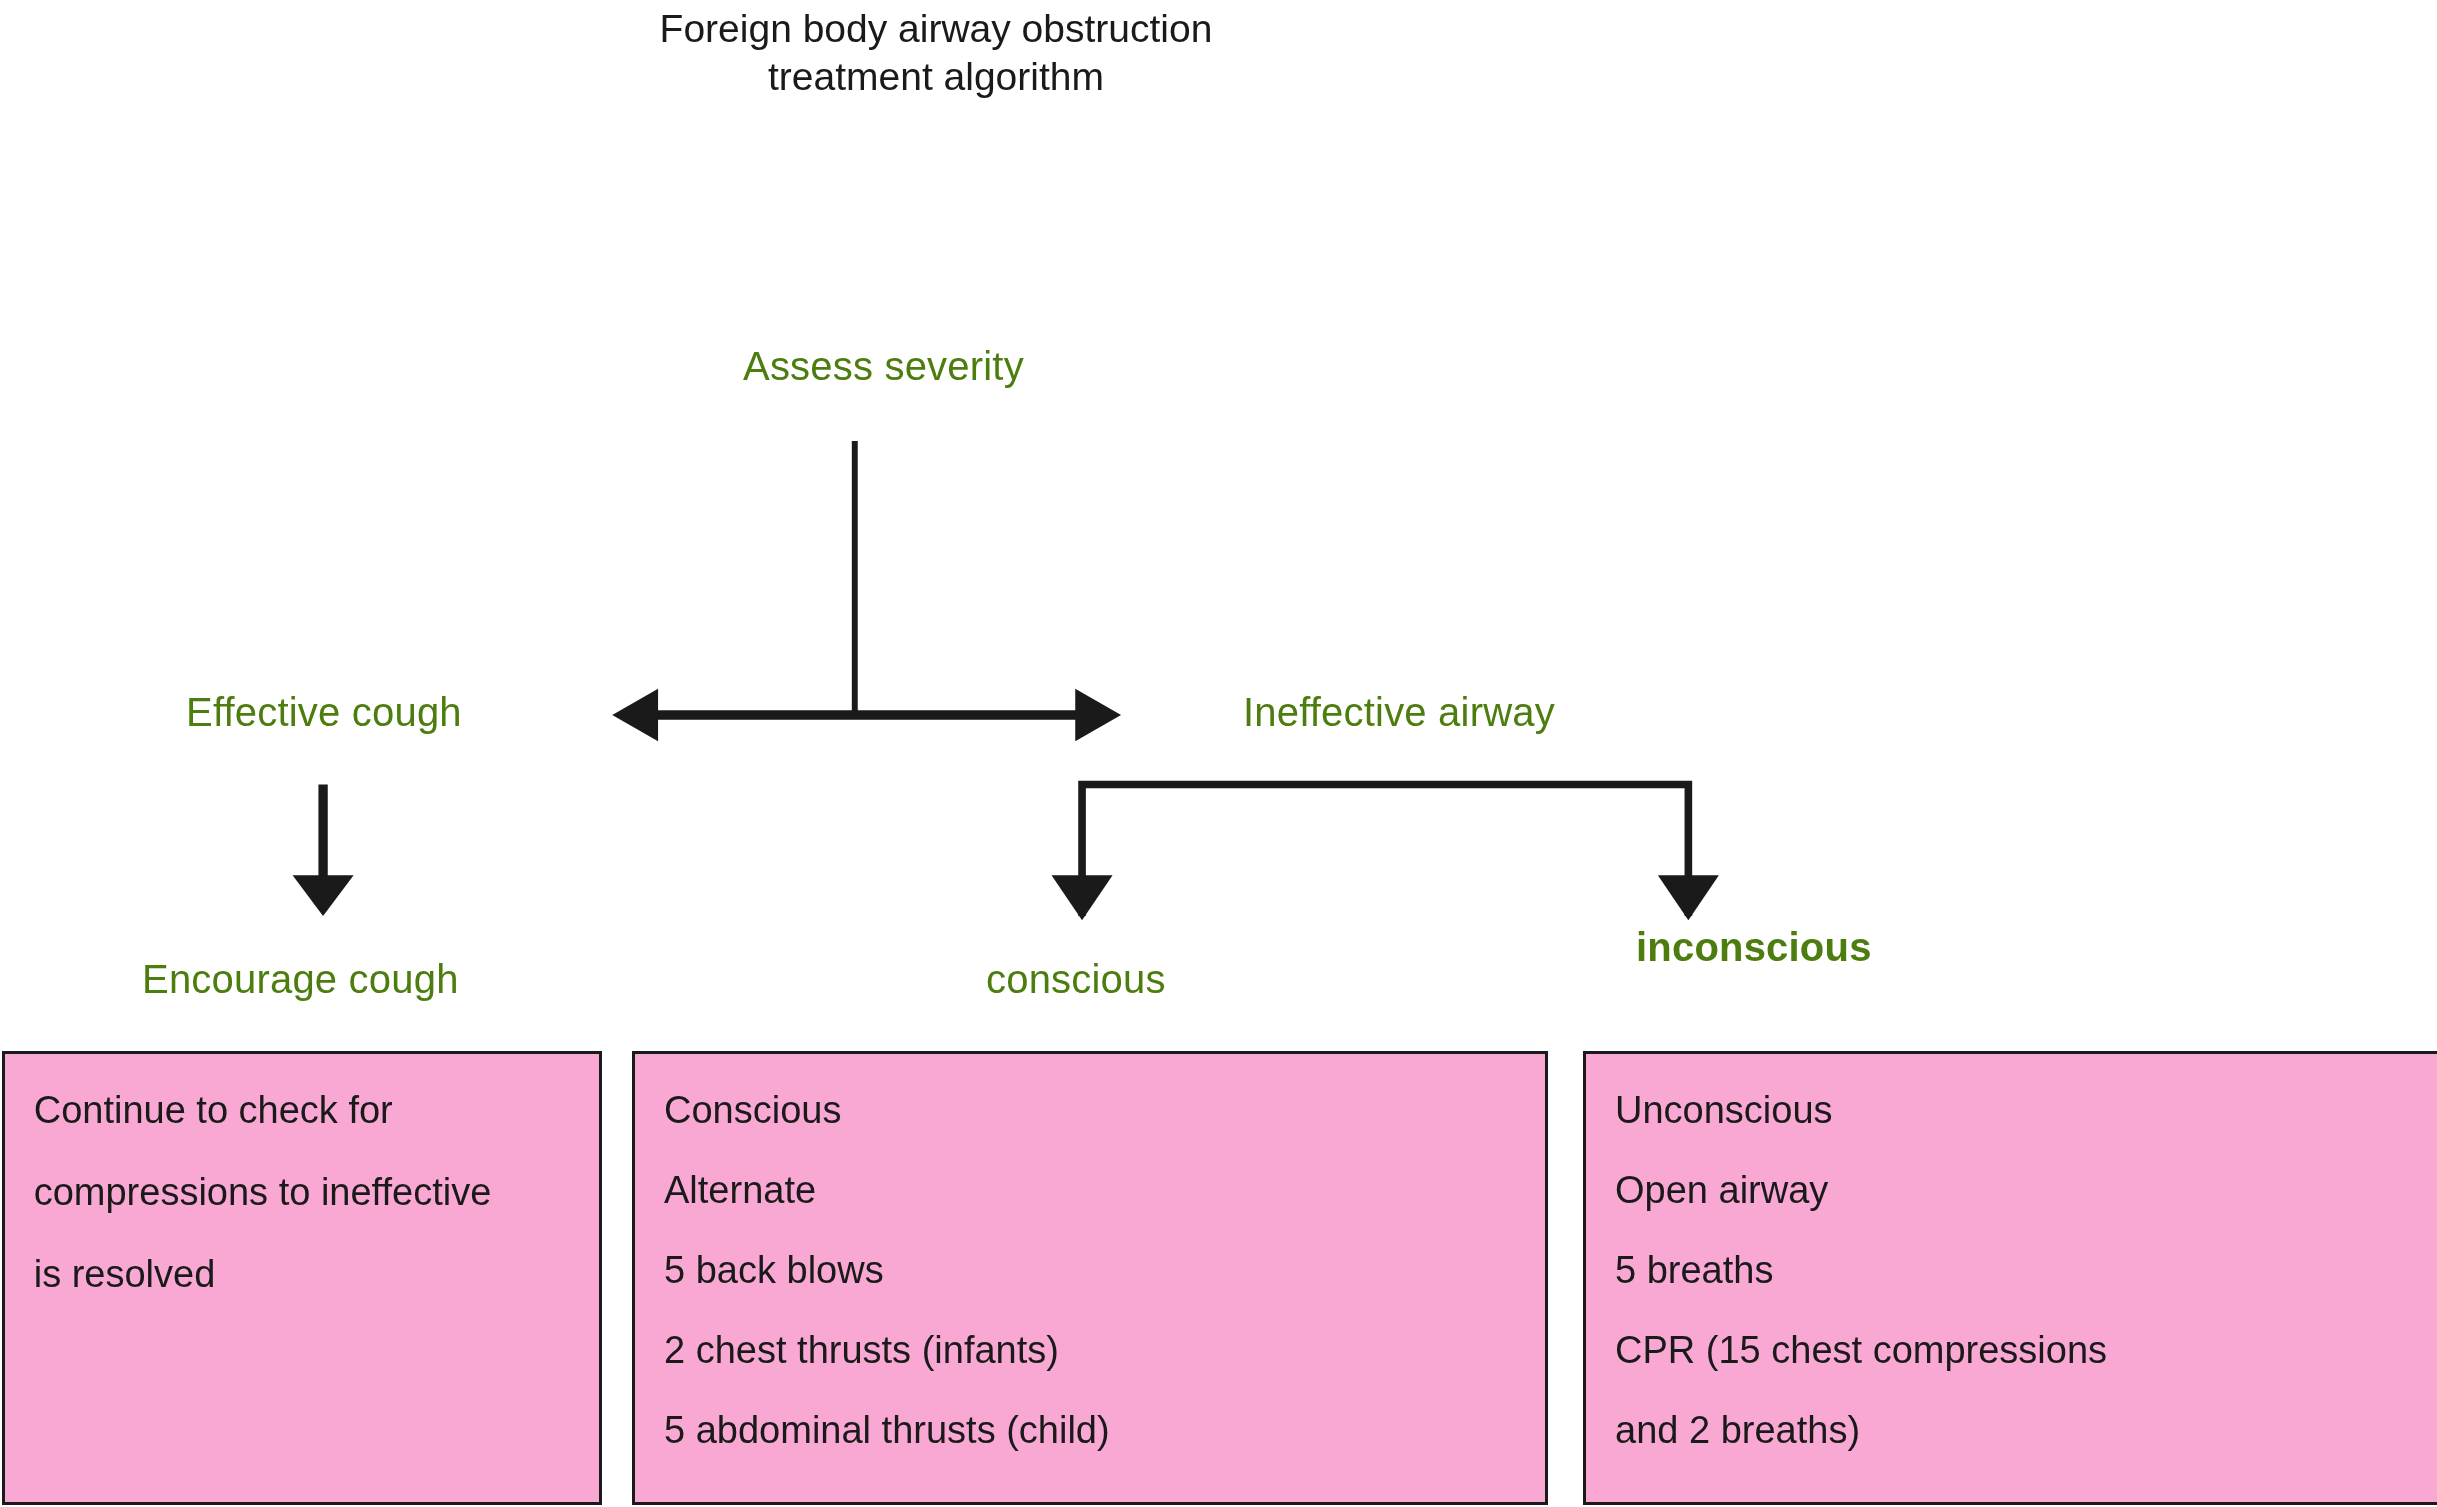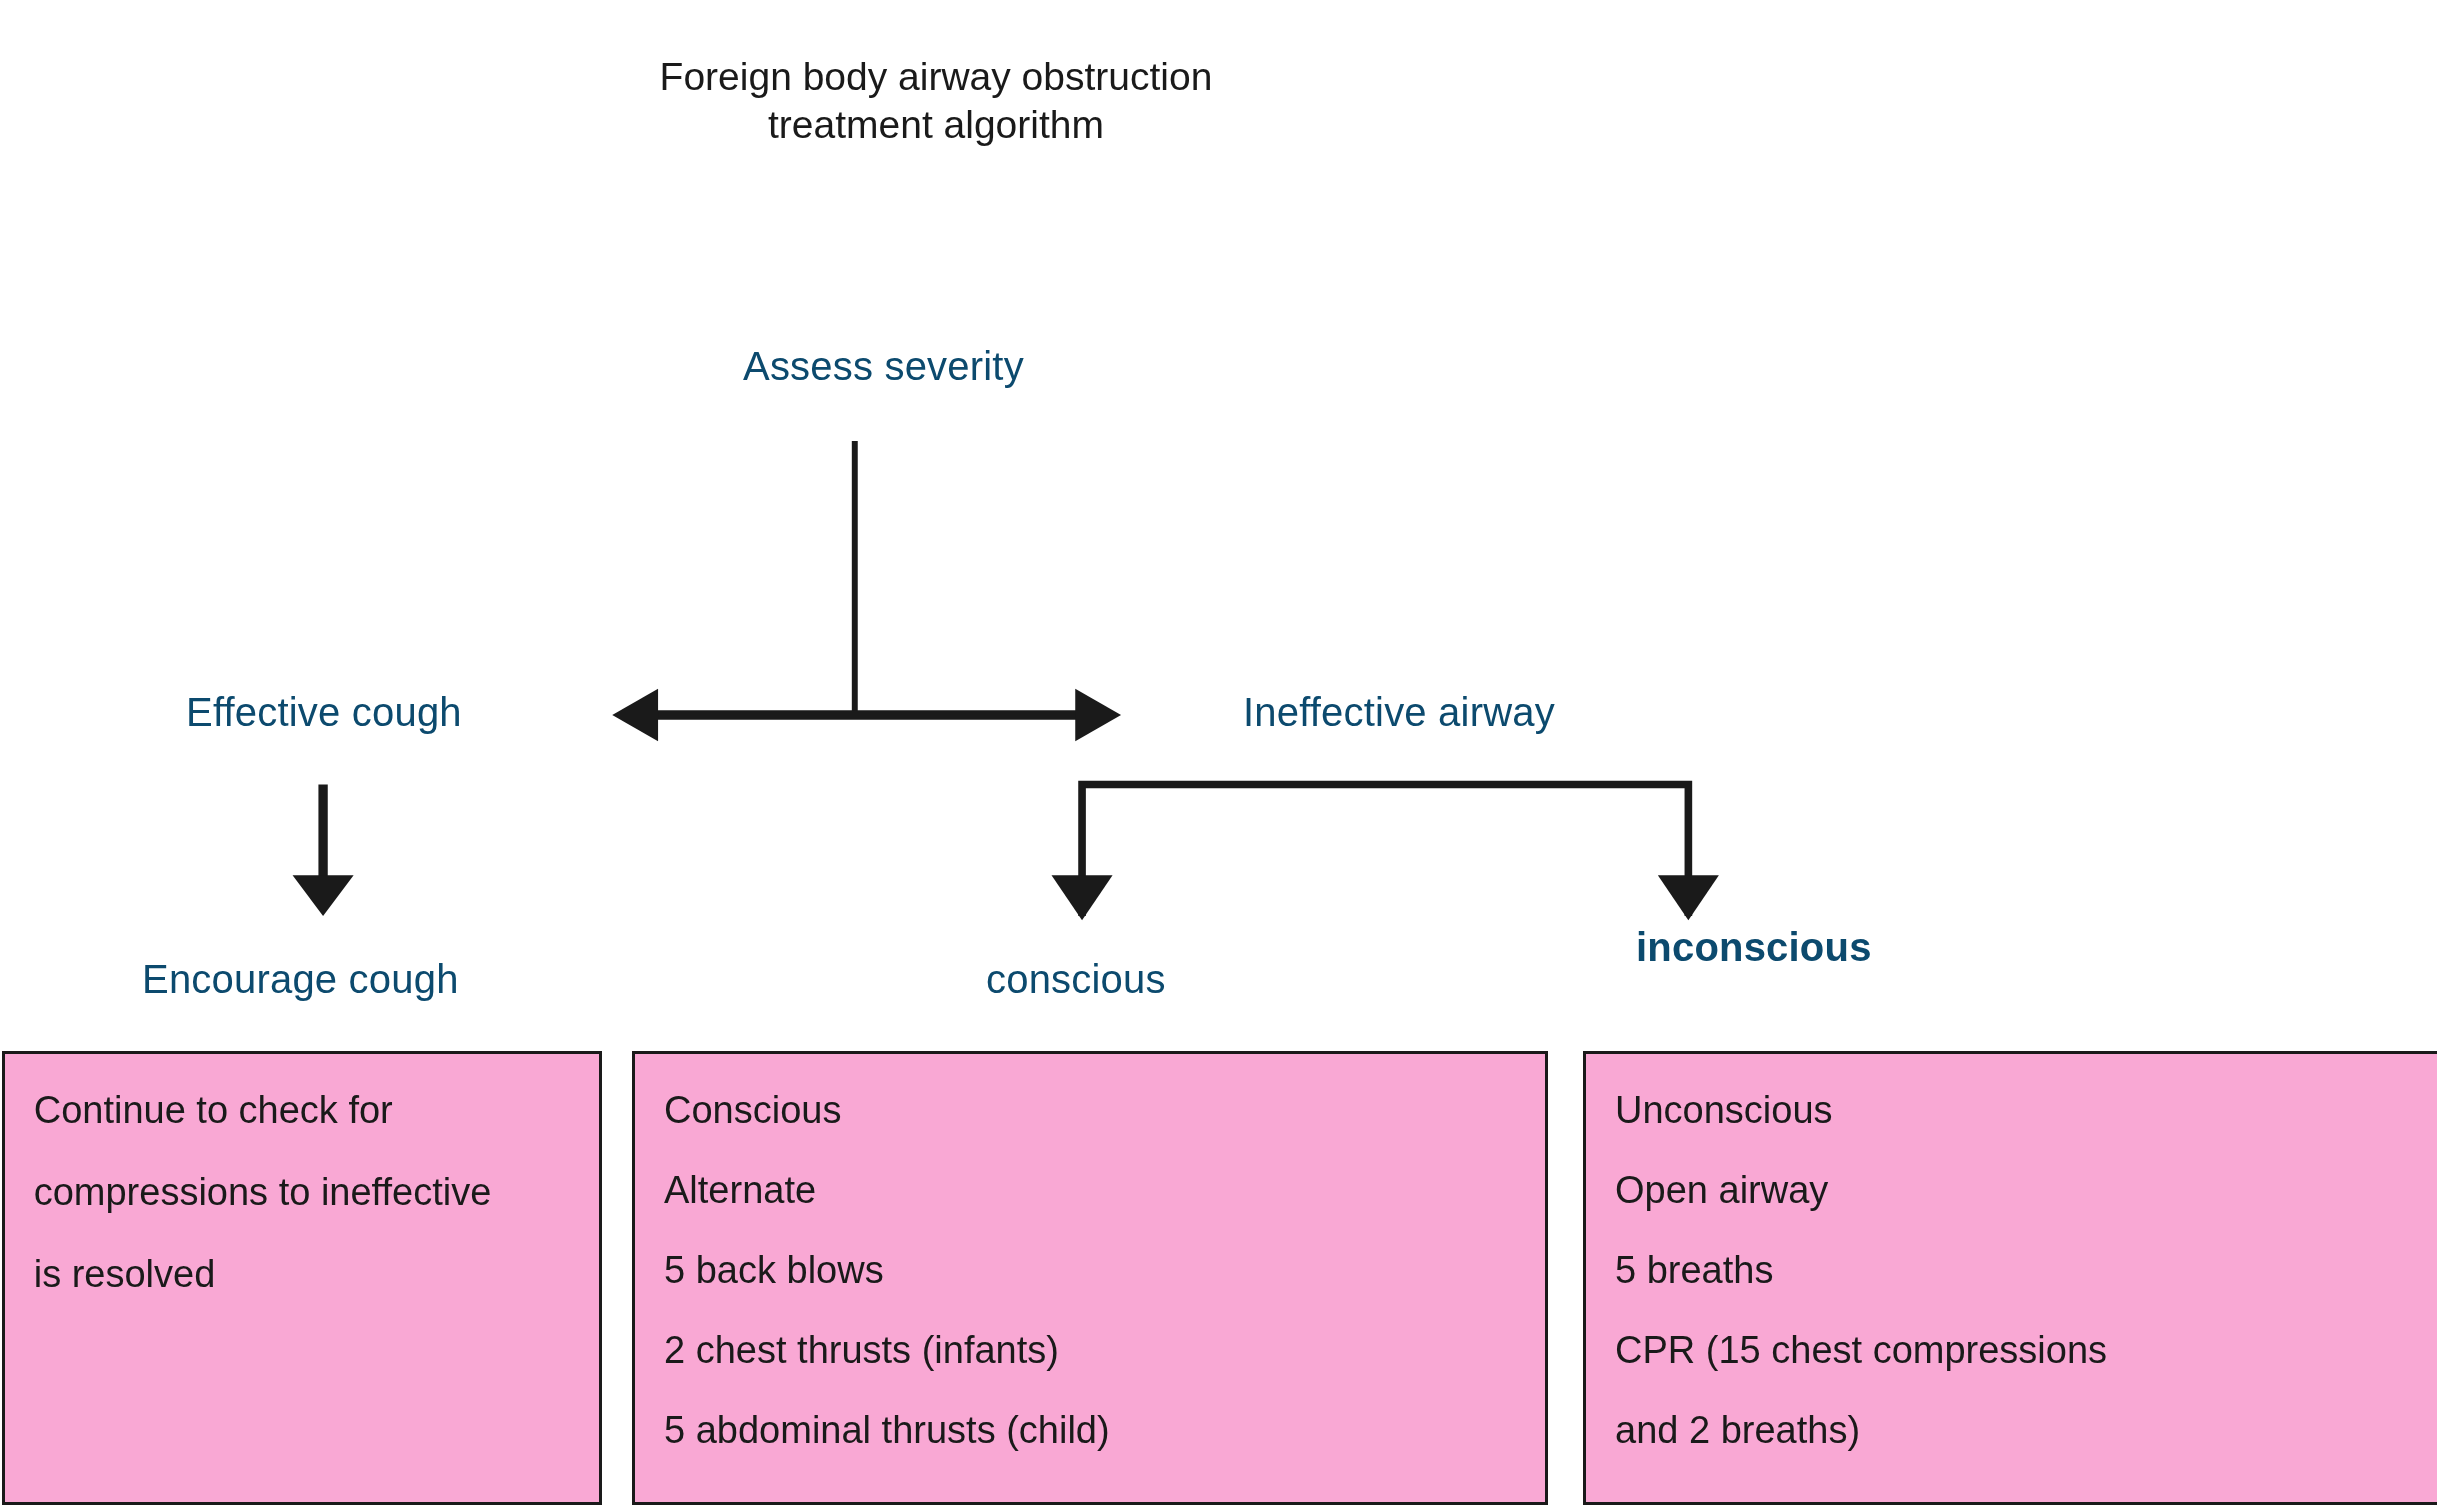--- a/index.html
+++ b/index.html
@@ -16,34 +16,33 @@
     position: relative;
     width: 2438px;
     height: 1508px;
     background: #ffffff;
     overflow: hidden;
   }
   .node-text {
     position: absolute;
     font-size: 40px;
     line-height: 1.18;
-    color: #0c4a6e;
+    color: #4d7c0f;
     white-space: pre;
     letter-spacing: 0.2px;
   }
   #title {
     position: absolute;
     left: 0;
     top: 5.1px;
     width: 1872px;
     text-align: center;
     font-size: 39px;
     line-height: 1.22;
     color: #1a1a1a;
-    margin-top: 48px;
   }
   #title .tline { display: block; }
 
   #assess-severity {
     left: 743px;
     top: 343px;
   }
   #effective-cough {
     left: 186px;
     top: 689px;

